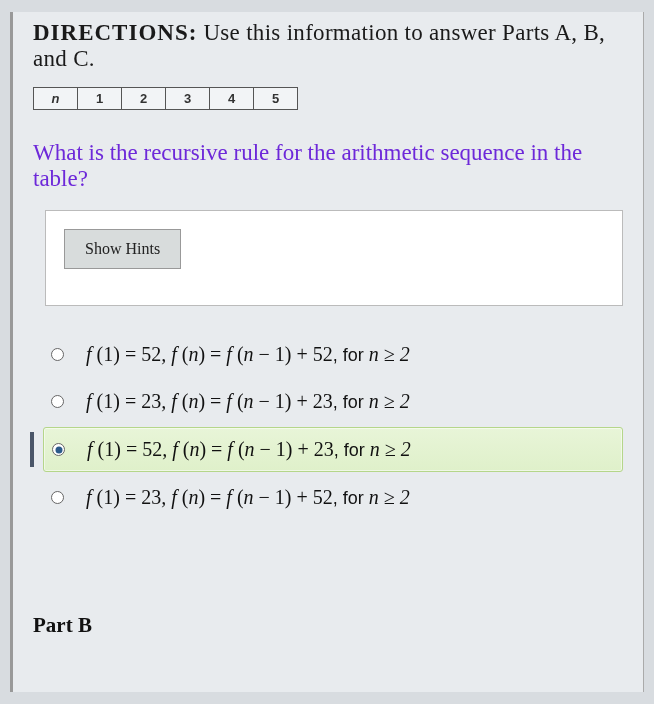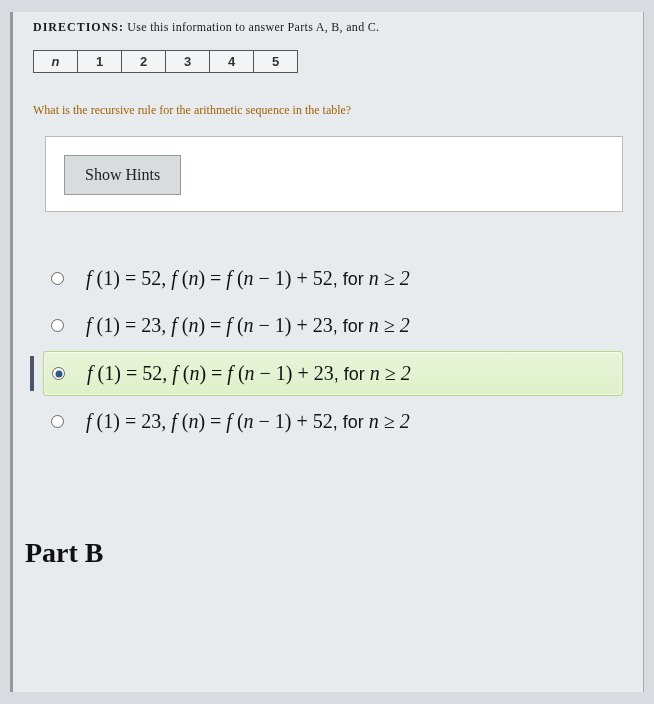--- a/index.html
+++ b/index.html
@@ -18,21 +18,21 @@
     }
     .container {
       background: #e8ebee;
       border-left: 3px solid #999;
       border-right: 1px solid #aaa;
       height: 100%;
       padding: 0;
     }
     .directions {
       font-family: Georgia, serif;
-      font-size: 12px;
+      font-size: 23px;
       padding: 8px 20px 15px 20px;
       letter-spacing: 0.3px;
     }
     .directions-label {
       font-weight: bold;
       letter-spacing: 1px;
     }
     .table-wrap {
       padding: 0 20px 30px 20px;
     }
@@ -55,30 +55,30 @@
     }
     .part-header {
       font-family: 'Times New Roman', serif;
       font-weight: bold;
       font-size: 20px;
       padding: 15px 20px 20px 20px;
       color: #111;
     }
     .question {
       font-family: Georgia, serif;
-      font-size: 12px;
+      font-size: 23px;
       padding: 0 20px 18px 20px;
-      color: #a16207;
+      color: #6d28d9;
     }
     .hints-box {
-      margin: 0 20px 40px 32px;
+      margin: 0 20px 22px 32px;
       border: 1px solid #bbb;
       background: #fff;
       padding: 18px 18px;
-      height: 76px;
+      height: 96px;
     }
     .show-hints-btn {
       background: #d8dcdc;
       border: 1px solid #999;
       padding: 10px 20px;
       font-family: Georgia, serif;
       font-size: 16px;
       color: #222;
       cursor: pointer;
     }
@@ -139,22 +139,22 @@
       font-style: normal;
     }
     .option-text .cond {
       font-style: normal;
       font-size: 18px;
       font-family: Liberation Sans, sans-serif;
     }
     .part-b {
       font-family: 'Times New Roman', serif;
       font-weight: bold;
-      font-size: 28px;
-      padding: 60px 20px 0 12px;
+      font-size: 21px;
+      padding: 60px 20px 0 20px;
       color: #111;
     }
   </style>
 </head>
 <body>
 
 <div class="container">
 
   <div class="directions">
     <span class="directions-label">DIRECTIONS:</span>

